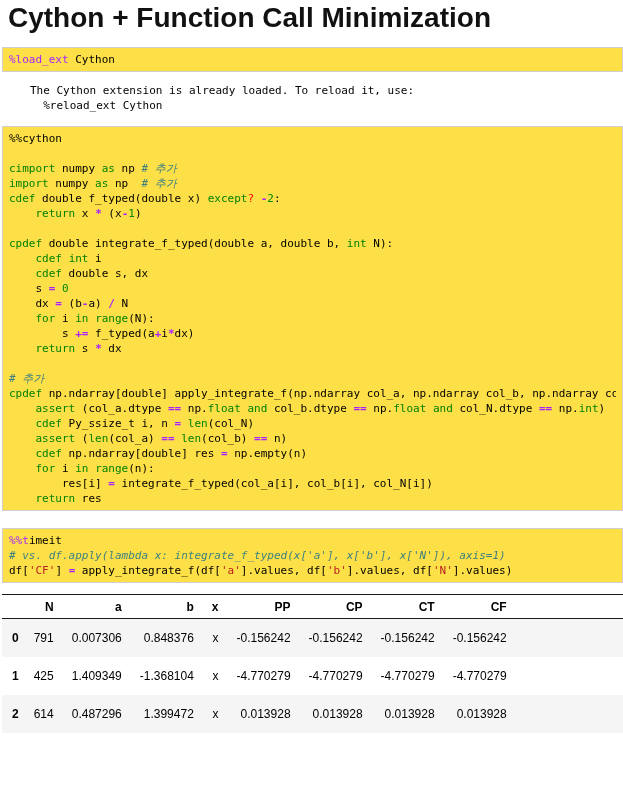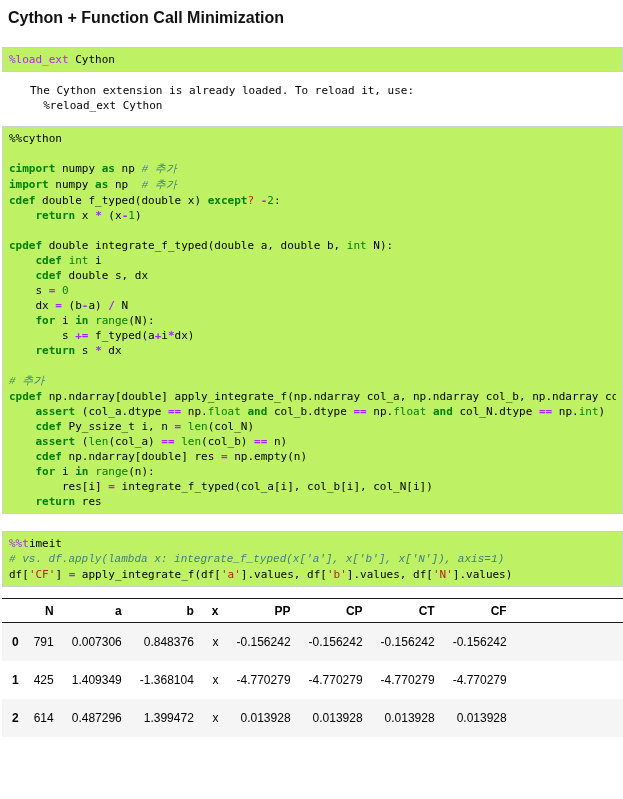--- a/index.html
+++ b/index.html
@@ -3,45 +3,45 @@
 <meta charset="utf-8">
 <style>
   * { box-sizing: border-box; }
   html, body { margin: 0; padding: 0; }
   body {
     width: 623px; height: 799px; overflow: hidden;
     background: #ffffff; color: #000;
     font-family: "Liberation Sans", sans-serif;
   }
   .title {
-    font-size: 16px; line-height: 24px; font-weight: bold;
+    font-size: 28px; line-height: 24px; font-weight: bold;
     margin: 6px 8px 17px 8px; color: #111;
   }
   .cell {
     margin: 0 0 0 2px;
     border: 1px solid #cfcfcf;
-    background: #bef264;
+    background: #fde047;
     padding: 4px 6px;
   }
   .cell.mt { margin-top: 17px; }
   .code {
     margin: 0;
     font-family: "DejaVu Sans Mono", "Liberation Mono", monospace;
     font-size: 11px; line-height: 15px;
     white-space: pre; overflow: hidden;
     color: #000;
   }
   .out { margin: 11px 6px 13px 30px; }
   .out3 { margin: 12px 0 10px 30px; }
   
-  .tk { color: #008000; font-weight: bold; }   
+  .tk { color: #008000; font-weight: normal; }   
   .tb { color: #008000; }                      
   .tn { color: #008800; }                      
   .to { color: #AA22FF; font-weight: bold; }   
-  .tc { color: #408080; font-style: italic; font-family: Liberation Mono, monospace; }  
+  .tc { color: #408080; font-style: italic; }  
   .ts { color: #BA2121; }                      
   .tm { color: #AA22FF; }                      
   .te { color: #ff0000; }                      
   
   .table-out { margin: 11px 0 0 2px; }
   table.df {
     width: 100%; border-collapse: collapse;
     border-top: 1px solid #1a1a1a;
     font-family: "Liberation Sans", sans-serif;
     font-size: 12px;

